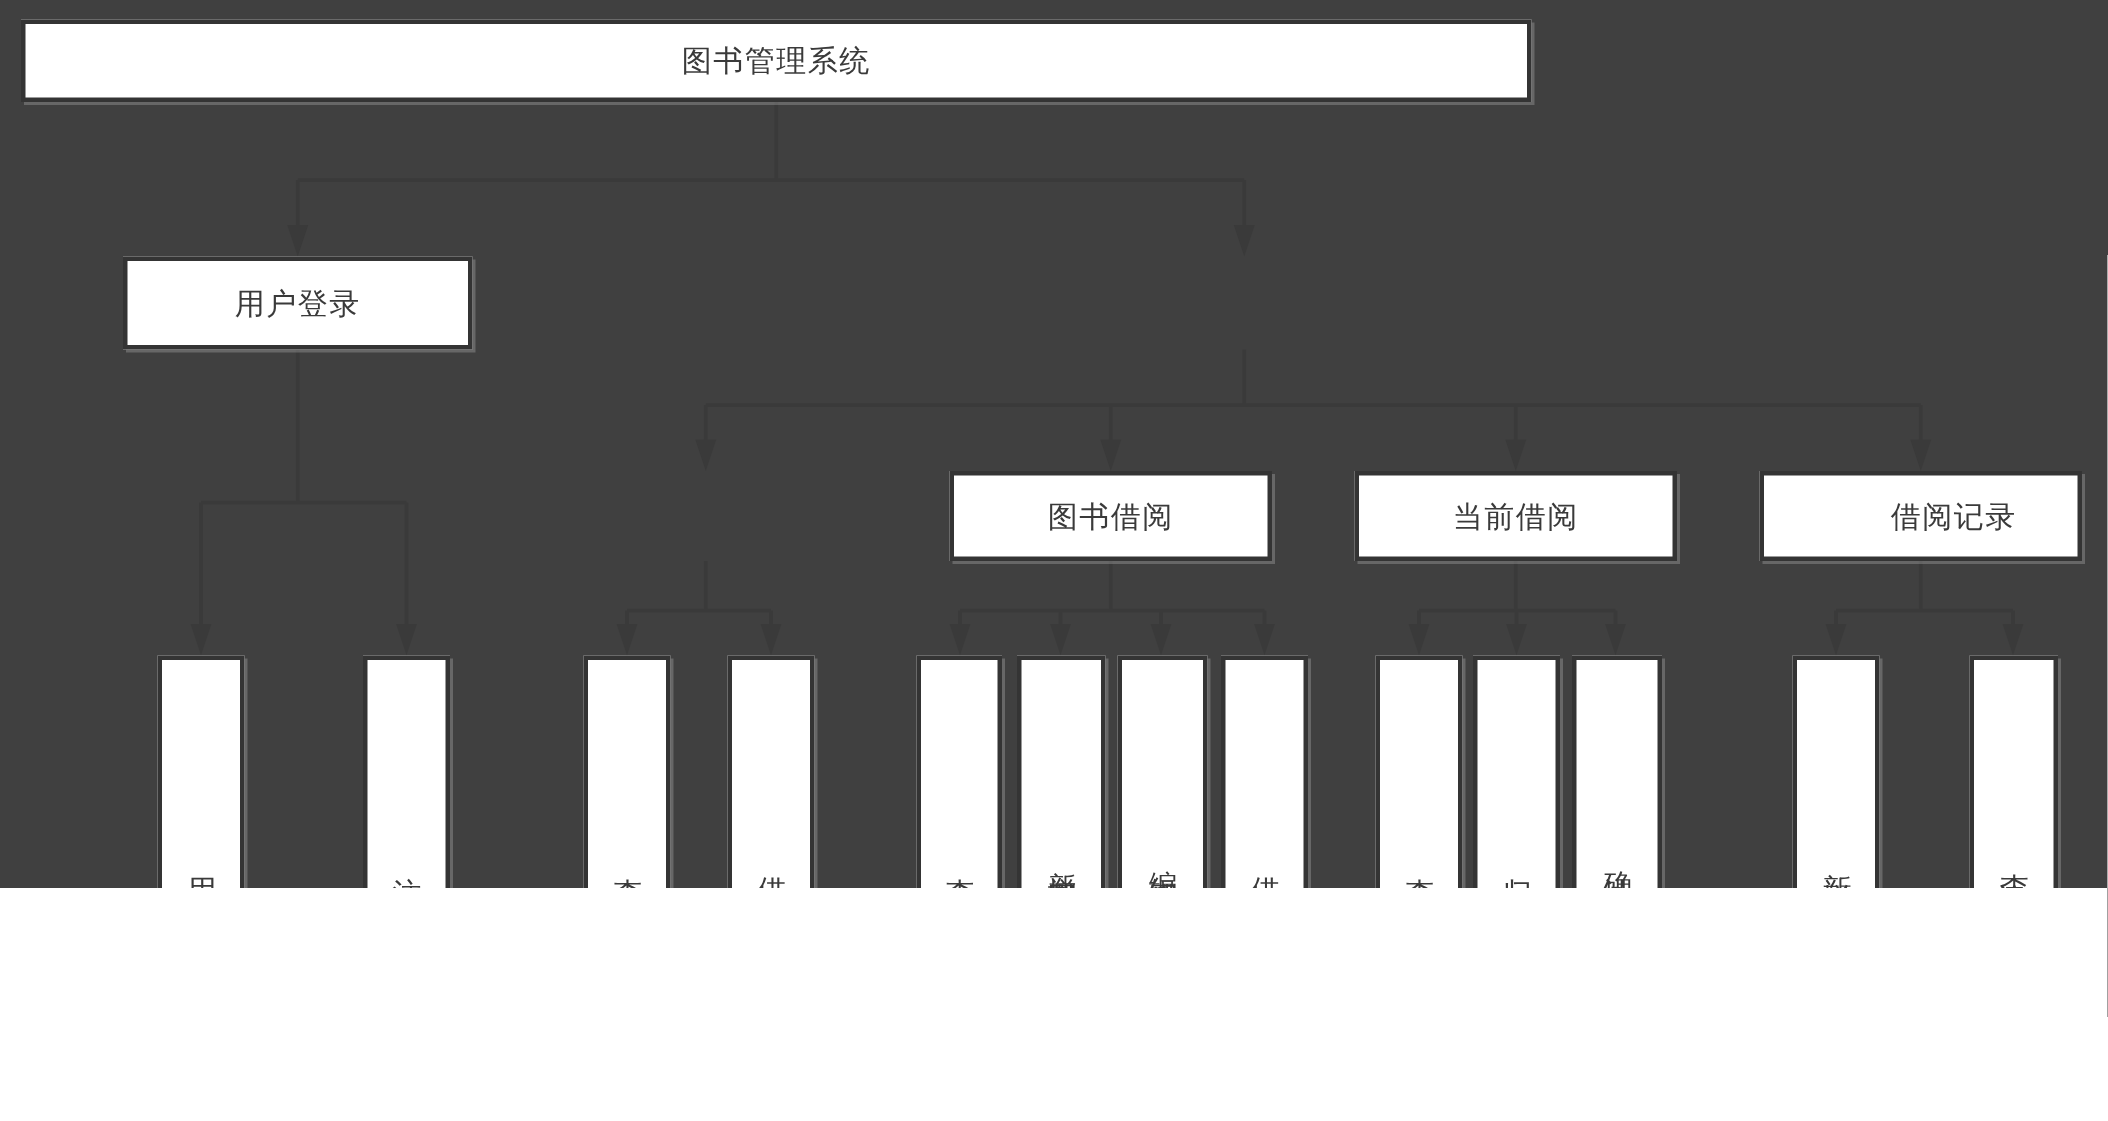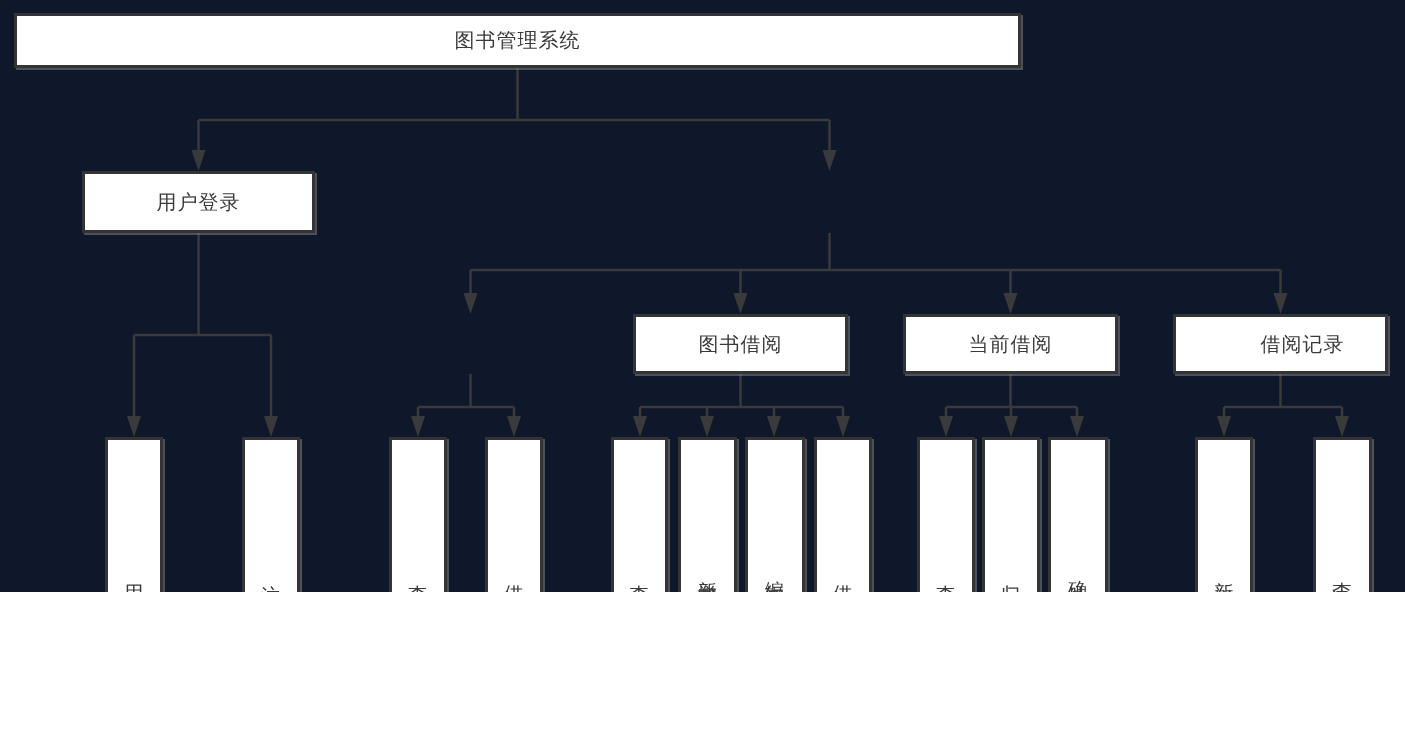--- a/index.html
+++ b/index.html
@@ -1,19 +1,19 @@
 <!DOCTYPE html>
 <html><head>
 <meta charset="utf-8">
 <style>
   html,body{margin:0;padding:0;background:#ffffff;}
   .stage{
     position:relative;
     width:1405px;height:592px;
-    background:#0f172a;
+    background:#404040;
     font-family:"Liberation Sans", sans-serif;
     overflow:hidden;
   }
   .connectors{position:absolute;left:0;top:0;}
   .node{
     position:absolute;
     box-sizing:border-box;
     background:#ffffff;
     border:3px solid #343434;
     box-shadow:2px 2px 0 rgba(150,150,150,0.45);

